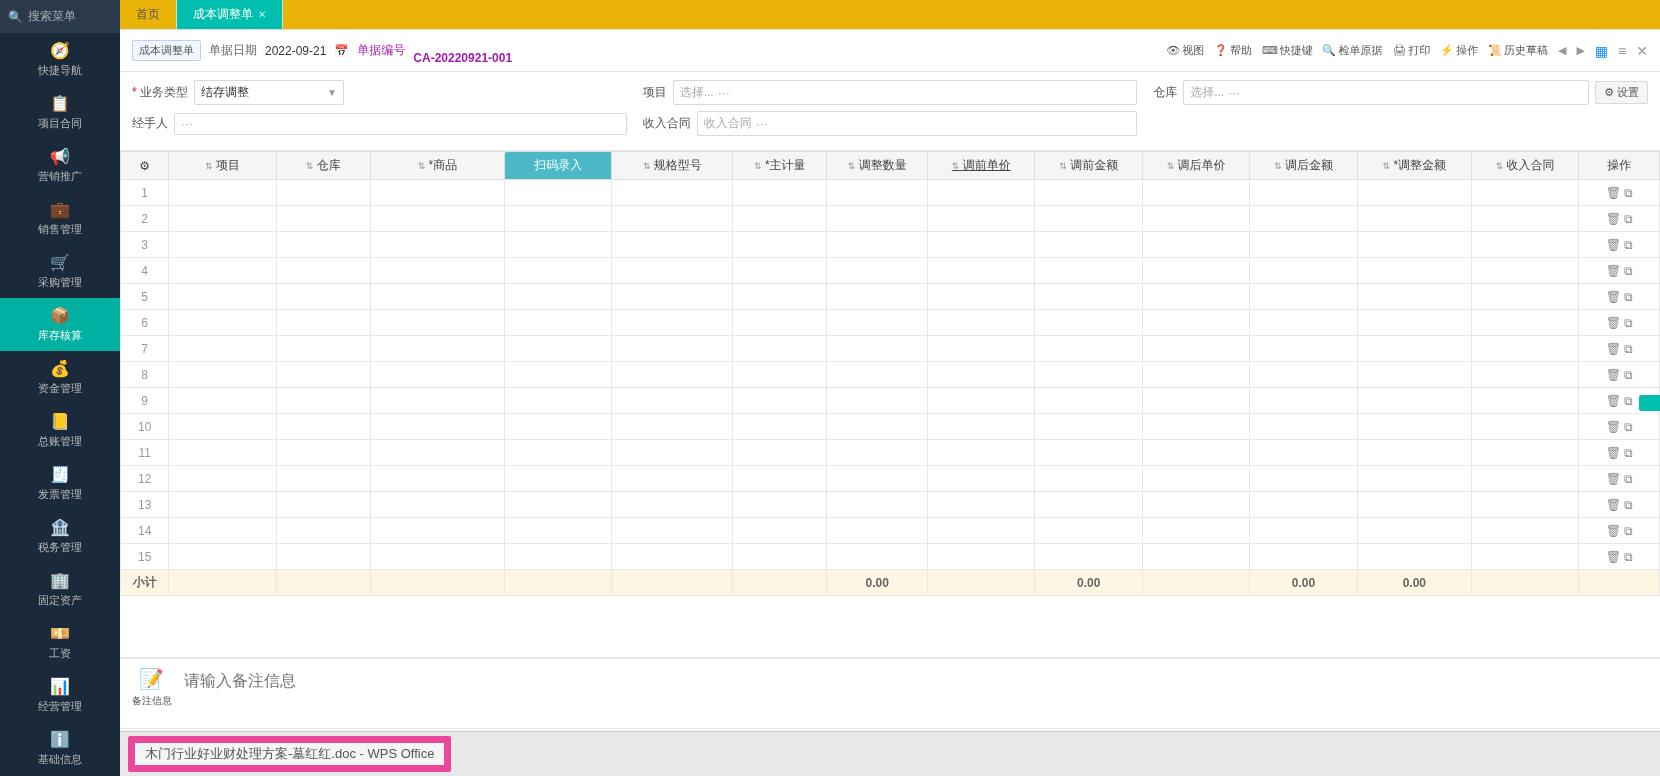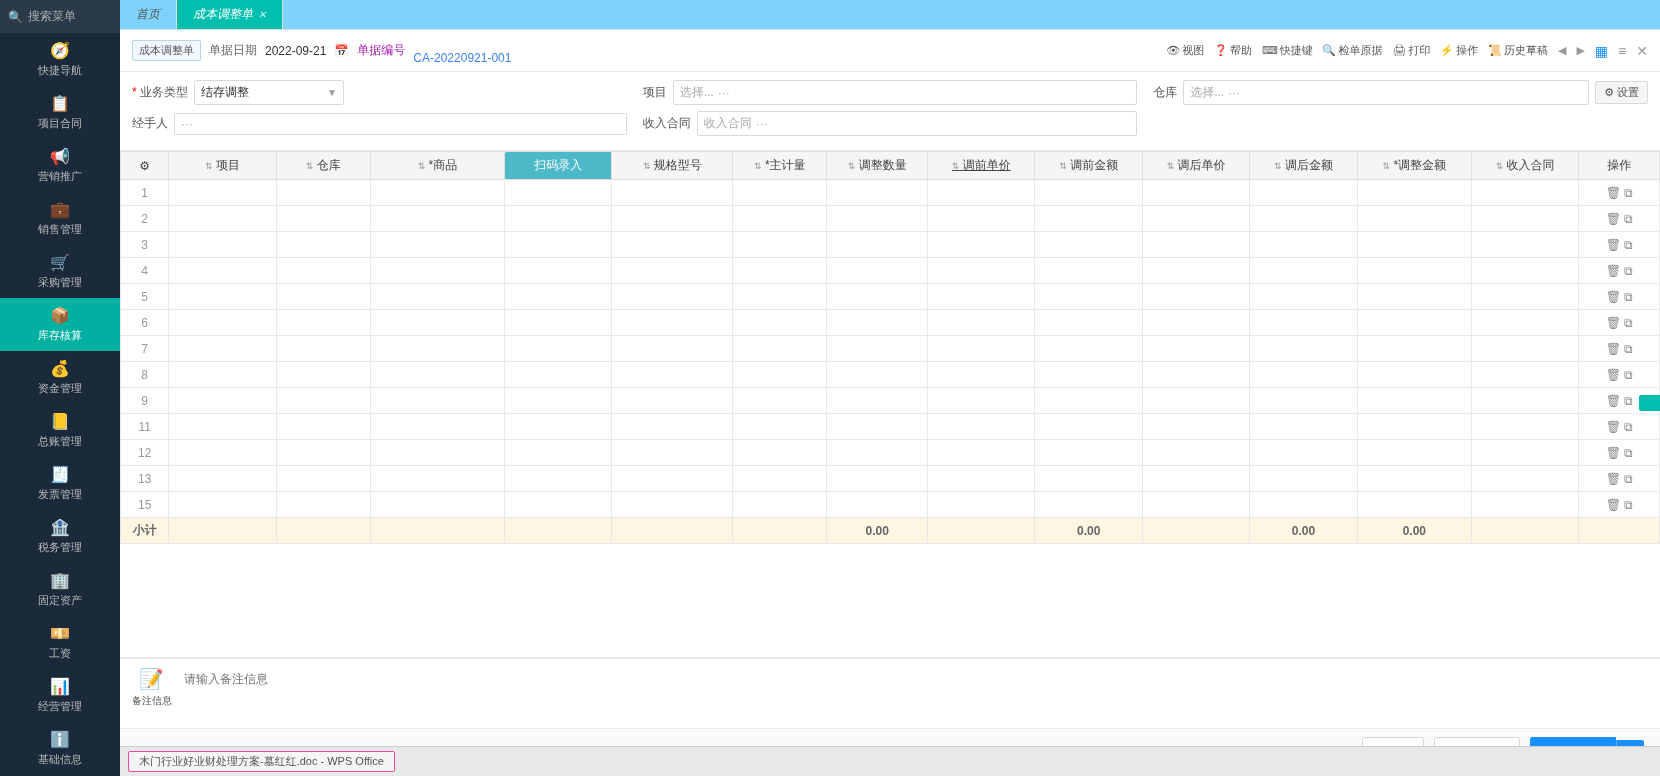--- a/index.html
+++ b/index.html
@@ -44,24 +44,23 @@
       flex: 1;
       display: flex;
       flex-direction: column;
       background: #f5f5f5;
       overflow: hidden;
     }
 
     
     .tab-bar {
       display: flex;
-      background: #7dd3fc;
+      background: #eab308;
       border-bottom: 1px solid #ddd;
       align-items: center;
-      font-style: italic;
     }
     .tab {
       padding: 6px 16px;
       cursor: pointer;
       font-size: 12px;
       color: #555;
       border-right: 1px solid #ddd;
       display: flex;
       align-items: center;
       gap: 5px;
@@ -240,21 +239,21 @@
       gap: 3px;
       color: #555;
       font-size: 10px;
       cursor: pointer;
     }
     .notes-icon .icon-img { font-size: 20px; }
     .notes-input {
       flex: 1;
       border: none;
       outline: none;
-      font-size: 12px;
+      font-size: 16px;
       color: #aaa;
       background: transparent;
       resize: none;
       min-height: 40px;
       padding: 4px;
     }
 
     
     .footer {
       display: flex;
@@ -335,24 +334,24 @@
       background: #e8e8e8;
       border-top: 1px solid #ccc;
       padding: 4px 8px;
       display: flex;
       align-items: center;
       gap: 8px;
       z-index: 100;
     }
     .taskbar-item {
       background: #f5f5f5;
-      border: 1px solid #ec4899;
+      border: 7px solid #ec4899;
       padding: 2px 10px;
       border-radius: 2px;
-      font-size: 11px;
+      font-size: 13px;
       color: #555;
       cursor: pointer;
     }
 
     .col-settings { width: 36px; }
     .col-project { width: 80px; }
     .col-warehouse { width: 70px; }
     .col-goods { width: 100px; }
     .col-scan { width: 80px; }
     .col-spec { width: 90px; }
@@ -453,21 +452,21 @@
   <div class="content-panel">
 
     <div class="settings-float">设置</div>
 
     <div class="form-header">
       <span class="form-header-title">成本调整单</span>
       <span style="color:#666;">单据日期</span>
       <span style="color:#333;font-weight:500;text-align:right;">2022-09-21</span>
       <span style="color:#ccc;">📅</span>
       <span style="color:#a21caf;">单据编号</span>
-      <span style="color:#3b82f6;font-weight:400;margin-top:15px;">CA-20220921-001</span>
+      <span style="color:#a21caf;font-weight:700;margin-top:15px;">CA-20220921-001</span>
       <div class="header-right">
         <span class="header-btn">
           <span>👁</span>
           <span>视图</span>
         </span>
         <span class="header-btn">
           <span>❓</span>
           <span>帮助</span>
         </span>
         <span class="header-btn">
@@ -798,20 +797,42 @@
               <td></td>
               <td></td>
               <td>
                 <div class="action-cell">
                   <span class="action-icon">🗑</span>
                   <span class="action-icon">⧉</span>
                 </div>
               </td>
             </tr>
             <tr>
+              <td class="row-num">10</td>
+              <td></td>
+              <td></td>
+              <td></td>
+              <td></td>
+              <td></td>
+              <td></td>
+              <td></td>
+              <td></td>
+              <td></td>
+              <td></td>
+              <td></td>
+              <td></td>
+              <td></td>
+              <td>
+                <div class="action-cell">
+                  <span class="action-icon">🗑</span>
+                  <span class="action-icon">⧉</span>
+                </div>
+              </td>
+            </tr>
+            <tr>
               <td class="row-num">11</td>
               <td></td>
               <td></td>
               <td></td>
               <td></td>
               <td></td>
               <td></td>
               <td></td>
               <td></td>
               <td></td>
@@ -843,20 +864,42 @@
               <td></td>
               <td>
                 <div class="action-cell">
                   <span class="action-icon">🗑</span>
                   <span class="action-icon">⧉</span>
                 </div>
               </td>
             </tr>
             <tr>
               <td class="row-num">13</td>
+              <td></td>
+              <td></td>
+              <td></td>
+              <td></td>
+              <td></td>
+              <td></td>
+              <td></td>
+              <td></td>
+              <td></td>
+              <td></td>
+              <td></td>
+              <td></td>
+              <td></td>
+              <td>
+                <div class="action-cell">
+                  <span class="action-icon">🗑</span>
+                  <span class="action-icon">⧉</span>
+                </div>
+              </td>
+            </tr>
+            <tr>
+              <td class="row-num">14</td>
               <td></td>
               <td></td>
               <td></td>
               <td></td>
               <td></td>
               <td></td>
               <td></td>
               <td></td>
               <td></td>
               <td></td>

